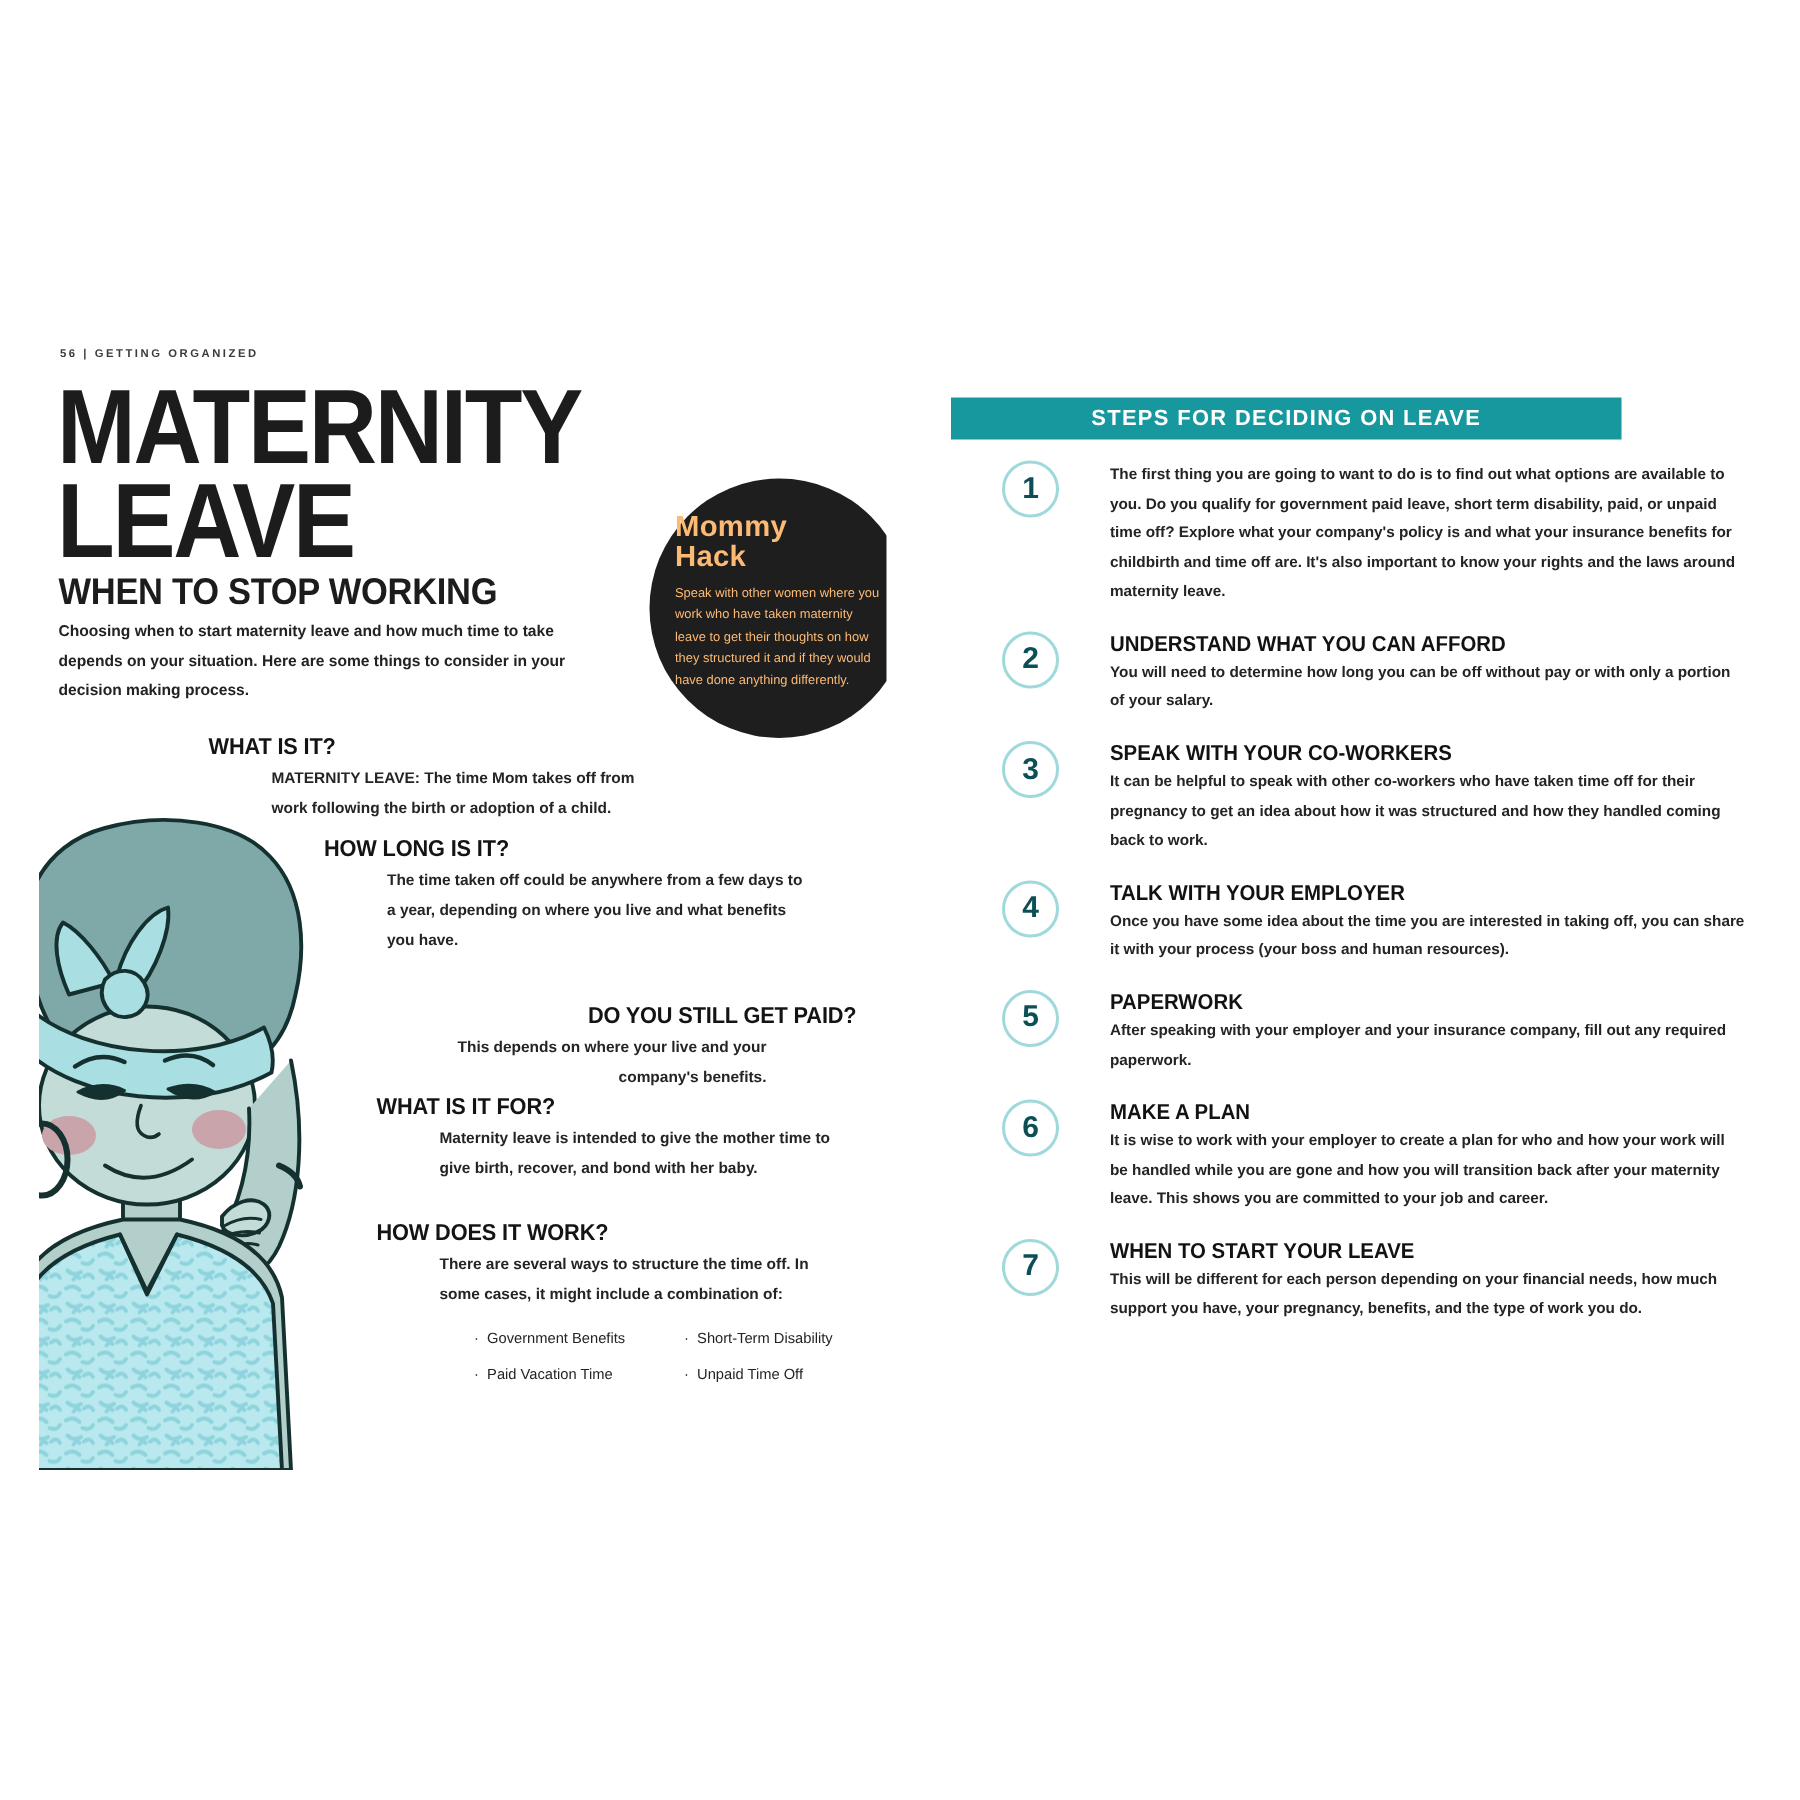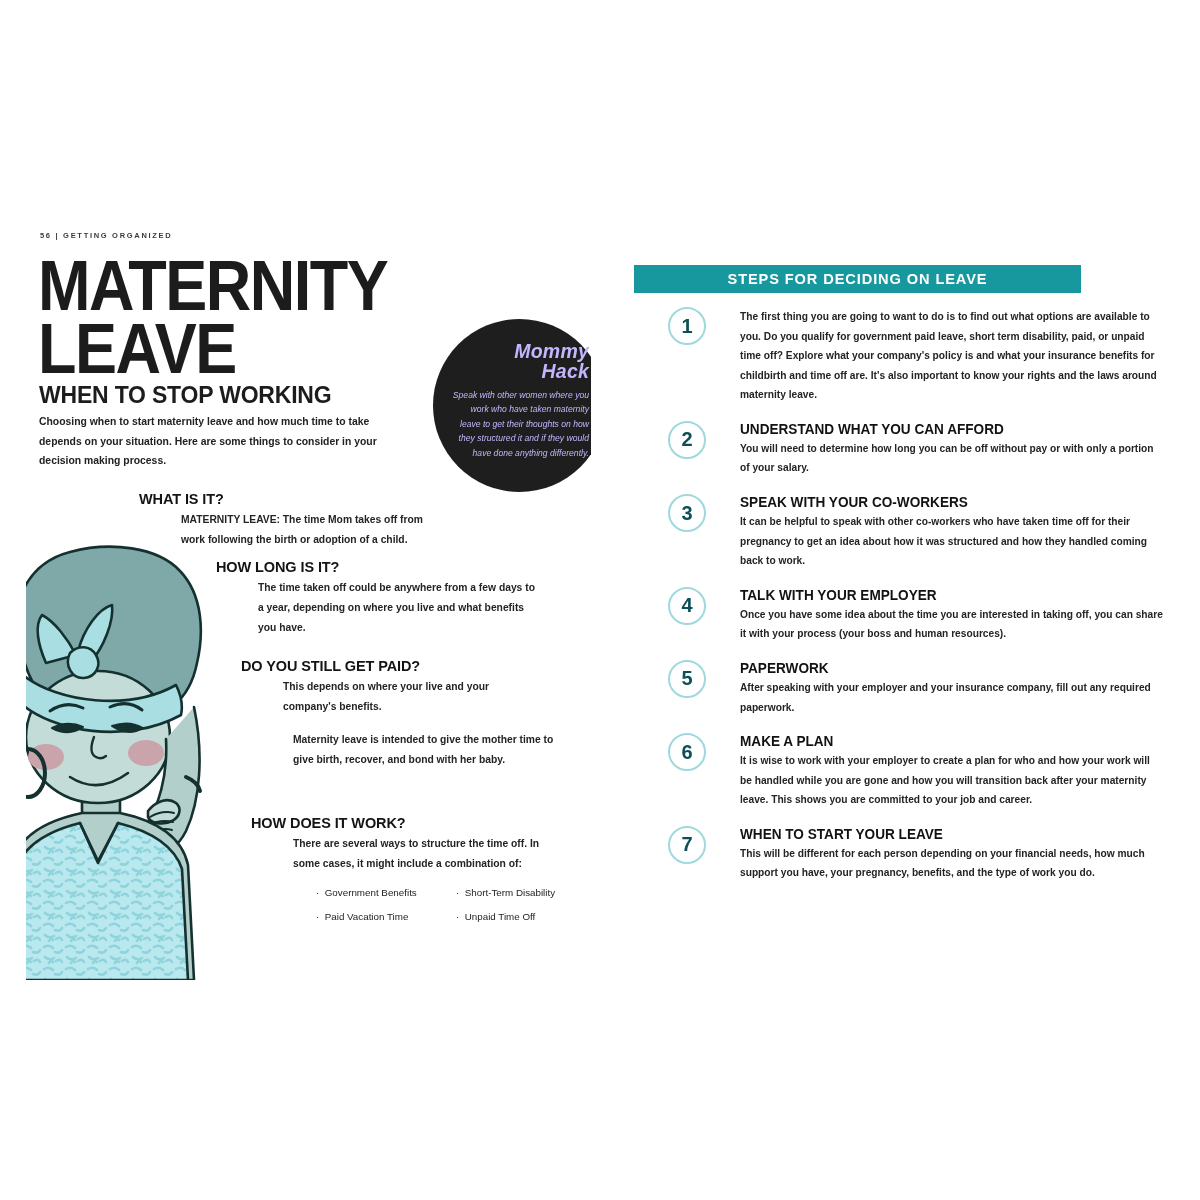--- a/index.html
+++ b/index.html
@@ -99,24 +99,23 @@
   }
   #bullets span::before { content: "\00b7\00a0\00a0"; }
 
   
   #mommy-hack {
     position: absolute;
     left: 407px; top: 94px;
     width: 173px; height: 173px;
     border-radius: 50%;
     background: #1e1e1e;
-    color: #c4b5fd;
-    text-align: right;
+    color: #fdba74;
+    text-align: left;
     padding: 22px 17px 0 17px;
-    font-style: italic;
   }
   #mommy-hack .mh-title {
     font-size: 19.5px;
     font-weight: 800;
     line-height: 1.05;
     letter-spacing: 0.2px;
     margin-bottom: 6px;
   }
   #mommy-hack .mh-body {
     font-size: 8.6px;
@@ -208,26 +207,27 @@
     <div class="lsection" style="left:113px; top:265px; width:330px;">
       <h3>WHAT IS IT?</h3>
       <p class="indent" style="width:290px;">MATERNITY LEAVE: The time Mom takes off from work following the birth or adoption of a child.</p>
     </div>
 
     <div class="lsection" style="left:190px; top:333px; width:350px;">
       <h3>HOW LONG IS IT?</h3>
       <p class="indent" style="width:320px;">The time taken off could be anywhere from a few days to a year, depending on where you live and what benefits you have.</p>
     </div>
 
-    <div class="lsection" style="left:215px; top:432px; width:330px;">
+    <div class="lsection" style="left:215px; top:444px; width:330px;text-align:right;">
       <h3>DO YOU STILL GET PAID?</h3>
       <p class="indent" style="width:270px;">This depends on where your live and your company's benefits.</p>
     </div>
 
     <div class="lsection" style="left:225px; top:505px; width:340px;">
+      <h3>WHAT IS IT FOR?</h3>
       <p class="indent" style="width:305px;">Maternity leave is intended to give the mother time to give birth, recover, and bond with her baby.</p>
     </div>
 
     <div class="lsection" style="left:225px; top:589px; width:340px;">
       <h3>HOW DOES IT WORK?</h3>
       <p class="indent" style="width:300px;">There are several ways to structure the time off. In some cases, it might include a combination of:</p>
     </div>
 
     <div id="bullets">
       <span>Government Benefits</span>

